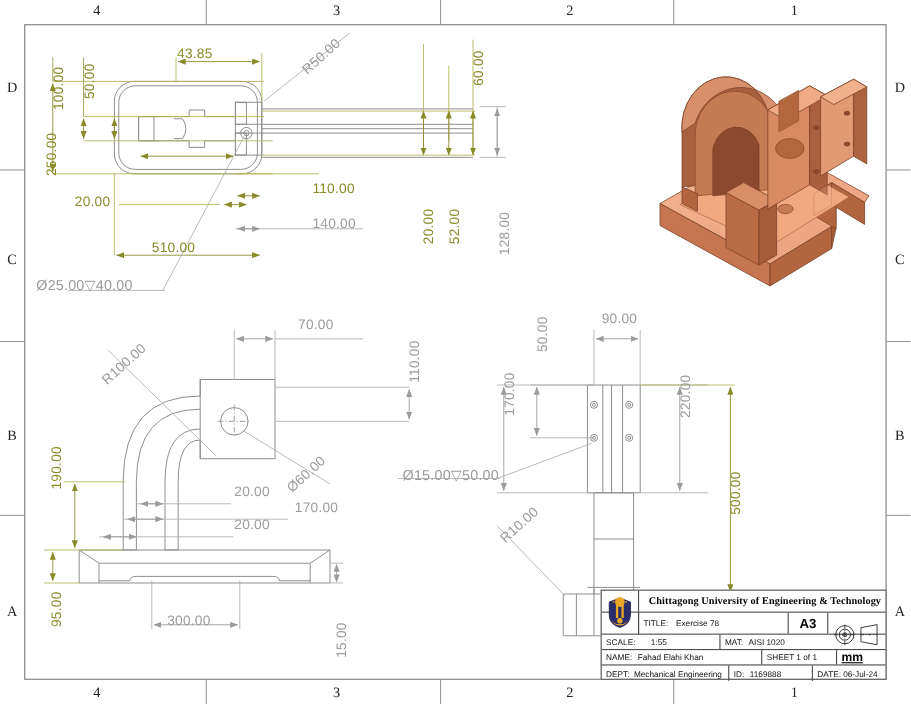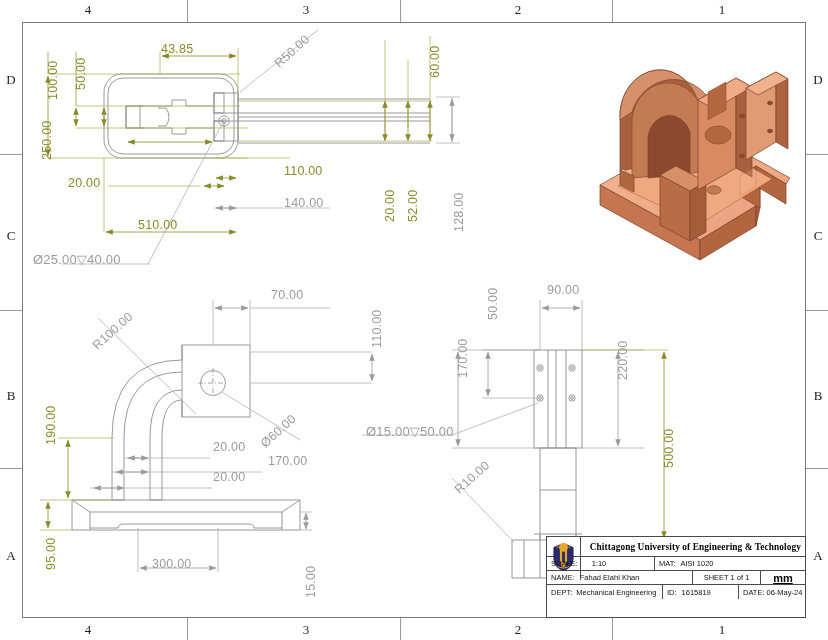--- a/index.html
+++ b/index.html
@@ -401,54 +401,77 @@
           <rect x="14.5" y="7" width="2.2" height="13" fill="#e8a725"></rect>
           <circle cx="13" cy="22.5" r="2.6" fill="#e8a725"></circle>
           <path d="M5 23 Q13 29 21 23 Q13 31 5 23 Z" fill="#e8a725"></path>
         </svg>
       </div>
       <div class="cell" style="flex:1;justify-content:flex-end;">
         <span class="uni-name">Chittagong University of Engineering &amp; Technology</span>
       </div>
     </div>
 
+    <div class="row bdr-b" style="height:20px;">
+      <div class="cell" style="width:34px;border-right:1px solid #4a4a4a;"></div>
+      <div class="cell" style="flex:1;">
+        <span class="lbl">TITLE:</span>
+        <span class="val" style="margin-left:7px;">Exercise 78</span>
+      </div>
+      <div class="cell" style="width:36px;justify-content:center;">
+        <span class="a3">A3</span>
+      </div>
+      <div class="cell proj-cell" style="height:40px;border-bottom:none;">
+        <svg width="48" height="22" viewBox="0 0 48 22">
+          <g fill="none" stroke="#2a2a2a" stroke-width="0.9">
+            <circle cx="12" cy="11" r="9"></circle>
+              <circle cx="12" cy="11" r="5.5"></circle>
+              <circle cx="12" cy="11" r="2"></circle>
+            <path d="M1 11 L23 11" stroke-dasharray="4 1.6 1 1.6"></path>
+            <path d="M12 1 L12 21" stroke-dasharray="4 1.6 1 1.6"></path>
+            <path d="M28 4 L44 1 L44 21 L28 18 Z"></path>
+            <path d="M28 11 L44 11" stroke-dasharray="3 1.6 1 1.6"></path>
+          </g>
+        </svg>
+      </div>
+    </div>
 
     <div class="row bdr-b" style="height:14px;">
       <div class="cell" style="width:108px;text-align:center;">
         <span class="lbl">SCALE:</span>
-        <span class="val" style="margin-left:14px;">1:10</span>
+        <span class="val" style="margin-left:14px;">1:55</span>
       </div>
       <div class="cell" style="flex:1;">
         <span class="lbl">MAT:</span>
         <span class="val" style="margin-left:5px;">AISI 1020</span>
       </div>
     </div>
 
     <div class="row bdr-b" style="height:14px;">
       <div class="cell" style="flex:1;">
         <span class="lbl">NAME:</span>
         <span class="val" style="margin-left:5px;">Fahad Elahi Khan</span>
       </div>
-      <div class="cell" style="width:68px;justify-content:center;">
+      <div class="cell" style="width:68px;">
         <span class="val">SHEET 1 of 1</span>
       </div>
-      <div class="cell" style="width:44px;justify-content:center;text-decoration:underline;">
+      <div class="cell" style="width:44px;justify-content:flex-start;text-decoration:underline;">
         <span class="mm">mm</span>
       </div>
     </div>
 
     <div class="row" style="height:14px;justify-content:flex-end;">
       <div class="cell" style="width:116px;">
         <span class="lbl">DEPT:</span>
         <span class="val" style="margin-left:4px;">Mechanical Engineering</span>
       </div>
       <div class="cell" style="width:76px;">
         <span class="lbl">ID:</span>
-        <span class="val" style="margin-left:5px;">1615819</span>
+        <span class="val" style="margin-left:5px;">1169888</span>
       </div>
       <div class="cell" style="flex:1;">
         <span class="lbl">DATE:</span>
-        <span class="val" style="margin-left:2px;">06-May-24</span>
+        <span class="val" style="margin-left:2px;">06-Jul-24</span>
       </div>
     </div>
   </div>
 
 </div>
 
 </body></html>

